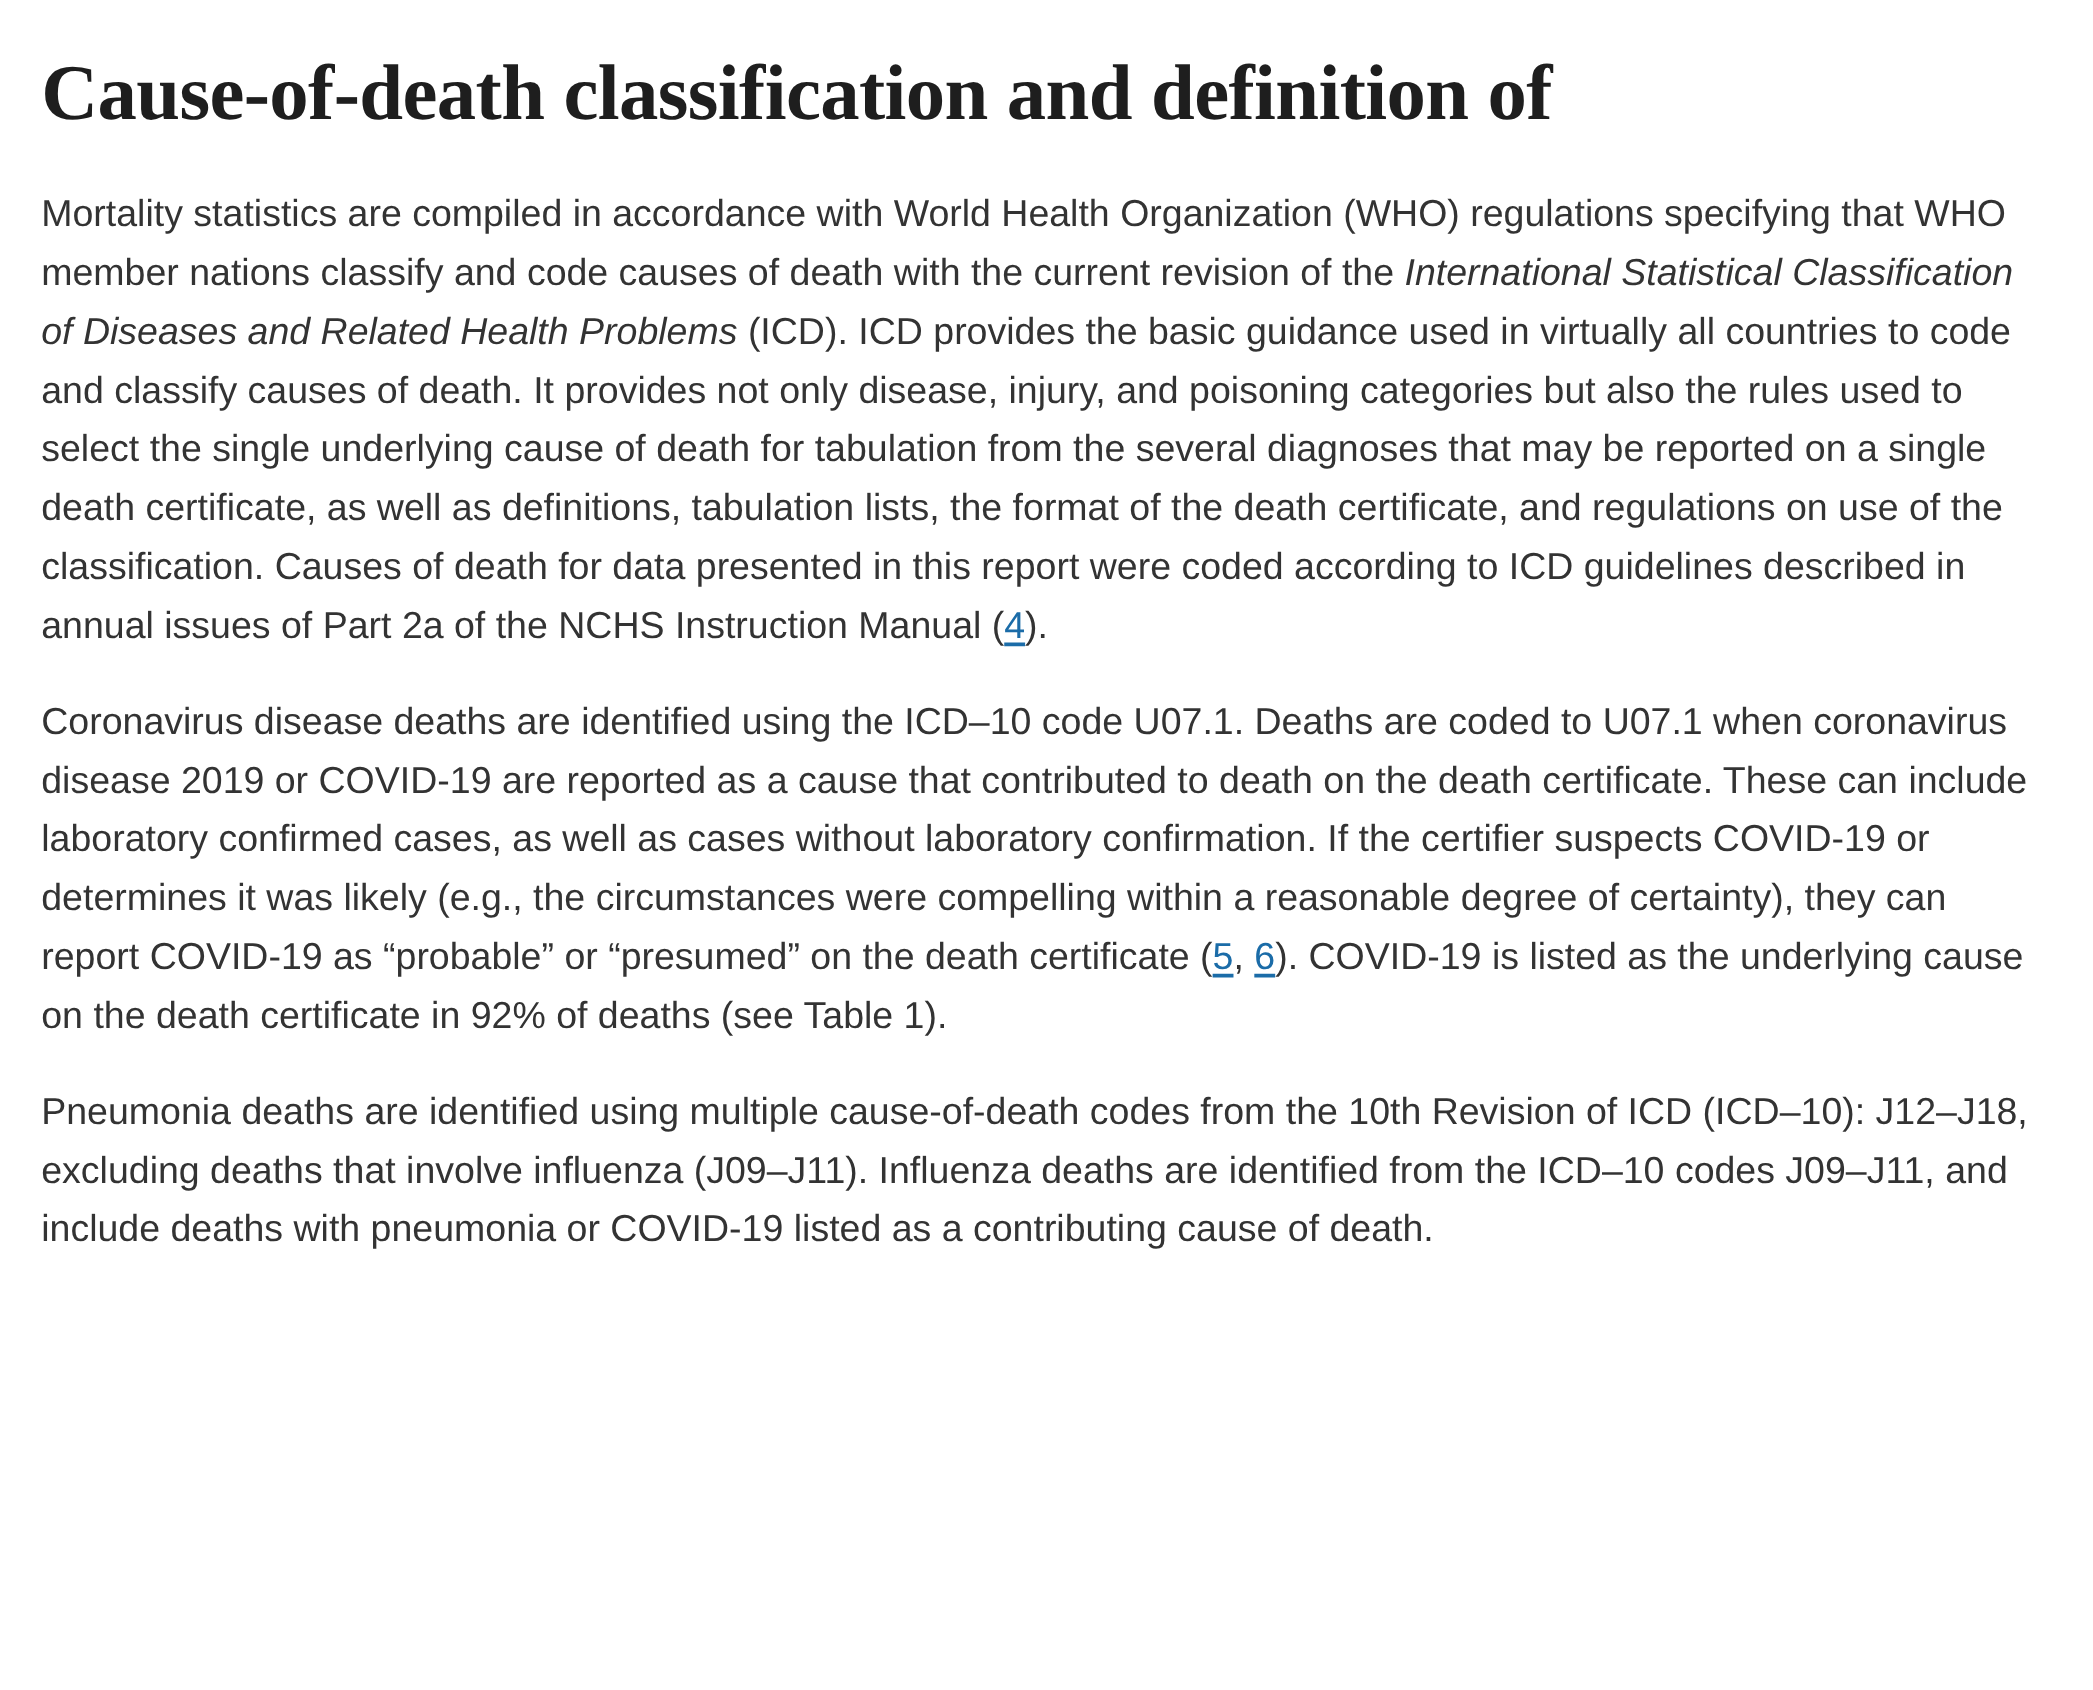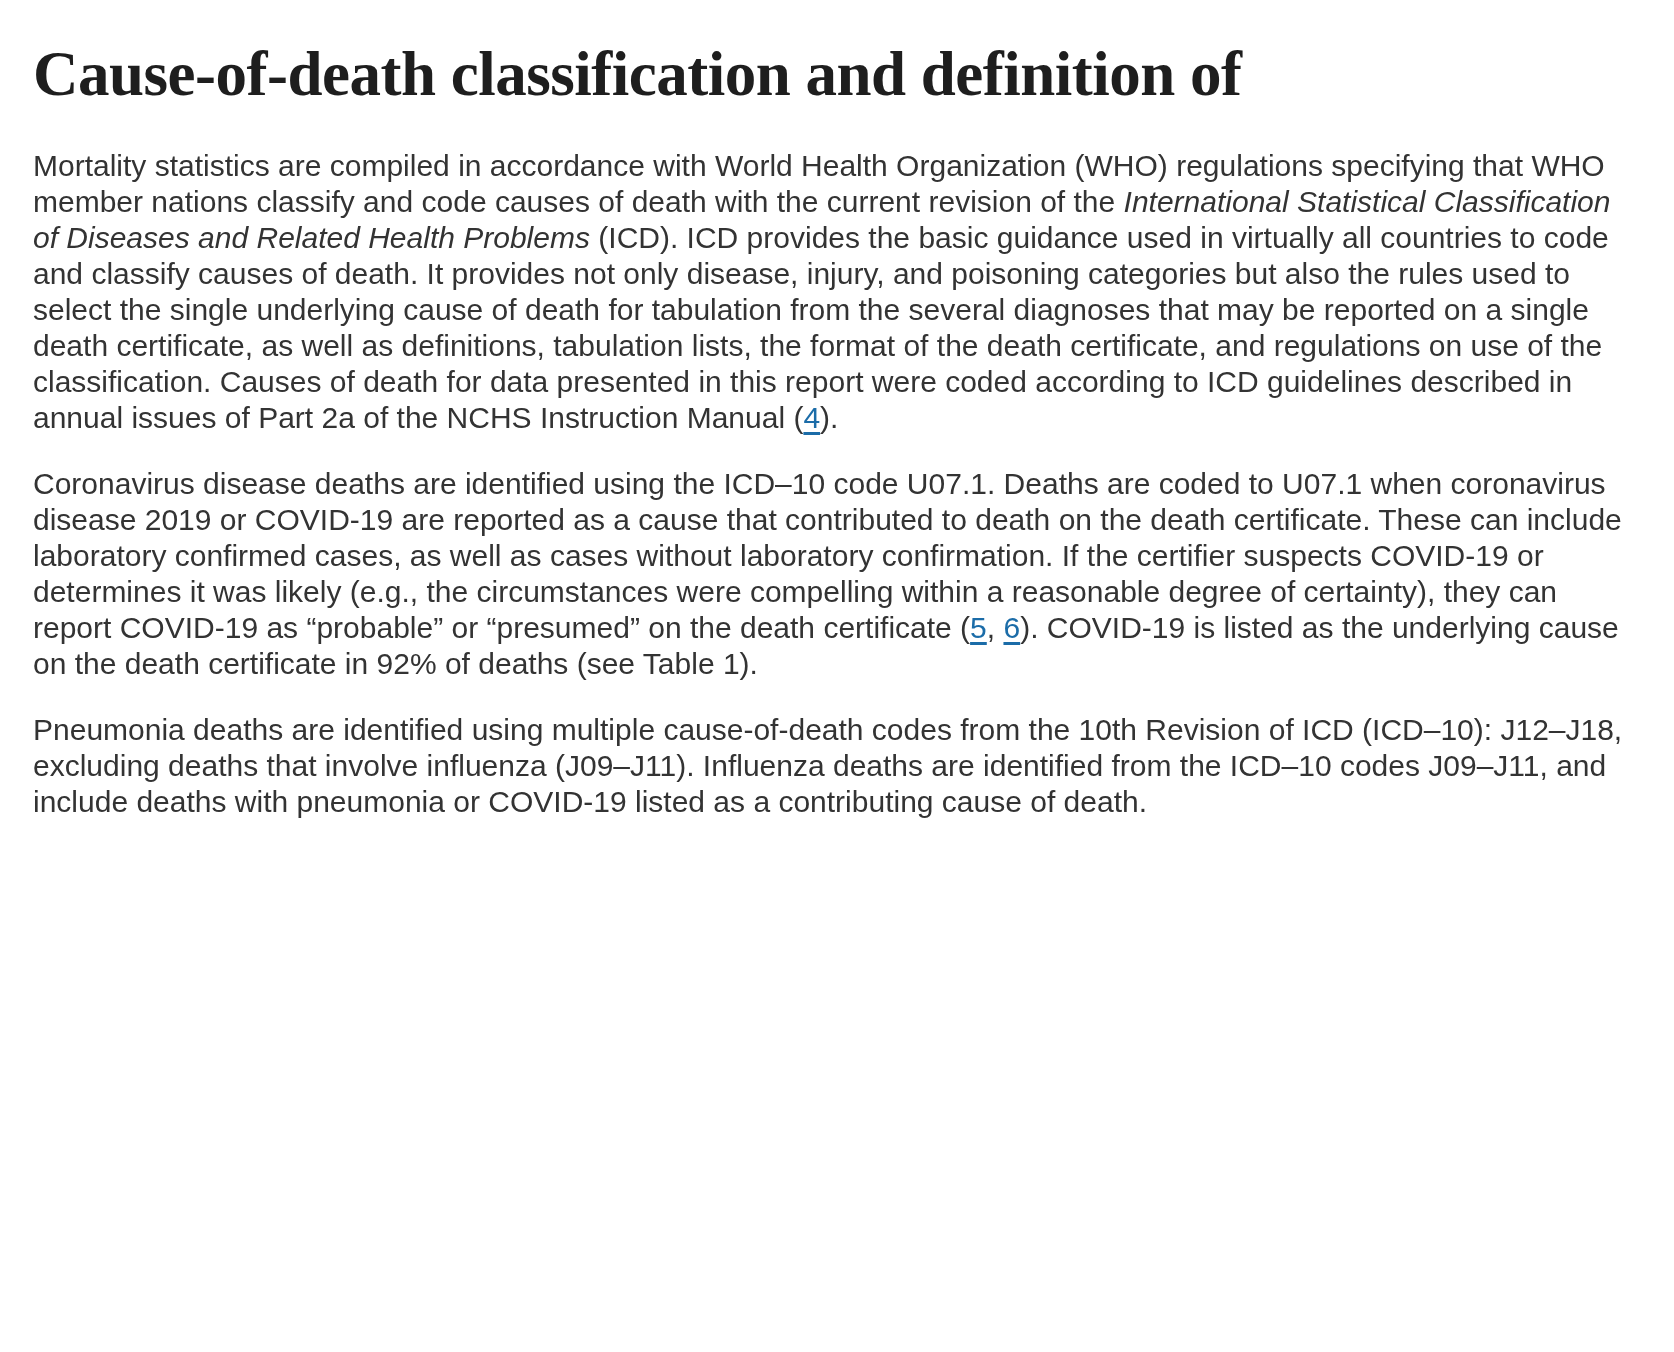--- a/index.html
+++ b/index.html
@@ -29,21 +29,21 @@
     letter-spacing: -0.5px;
     color: #1e1e1e;
   }
   h1.article-title .title-line {
     display: block;
   }
   .article-body p {
     margin: 0 0 30px 0;
     max-width: 1610px;
     font-size: 30px;
-    line-height: 36px;
+    line-height: 47px;
     color: #333333;
   }
   .article-body em {
     font-style: italic;
   }
   a.ref-link {
     color: #1b6ca8;
     text-decoration: underline;
     text-underline-offset: 4px;
     cursor: pointer;

